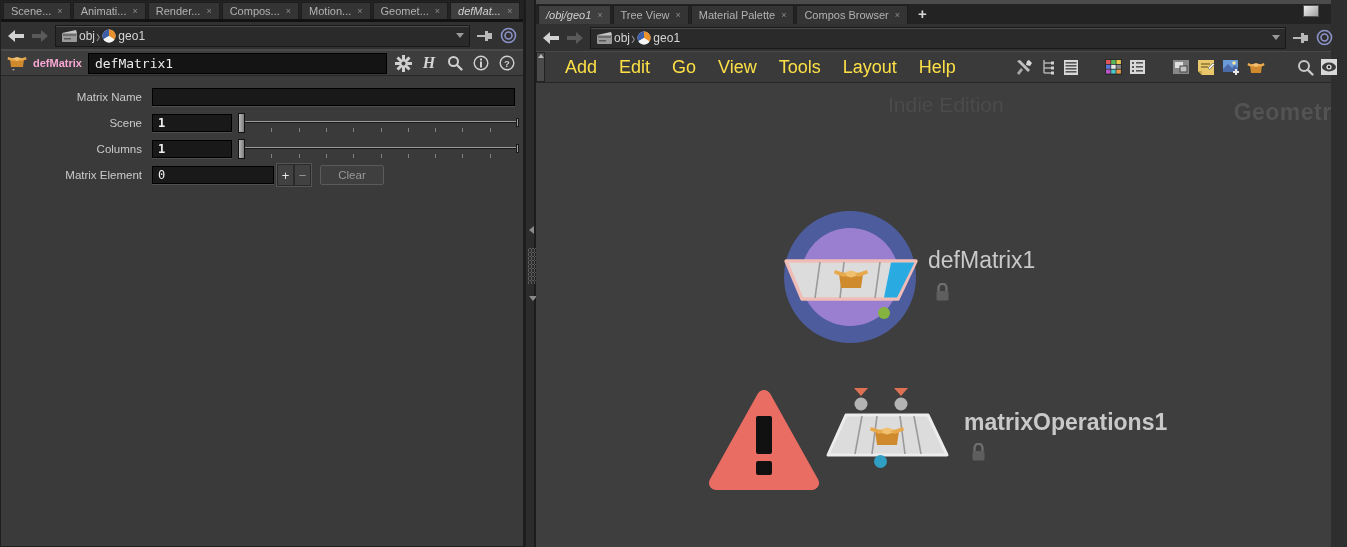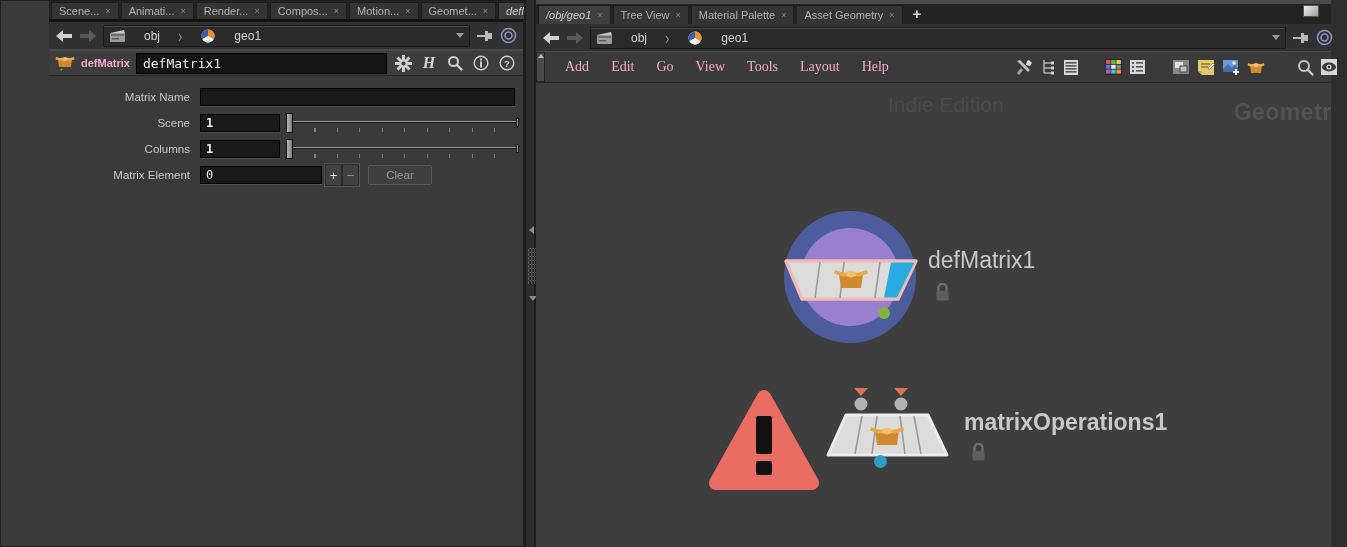--- a/index.html
+++ b/index.html
@@ -1,36 +1,36 @@
 <!DOCTYPE html>
 <html><head>
 <meta charset="utf-8">
 <style>
   * { margin:0; padding:0; box-sizing:border-box; }
   html,body { width:1347px; height:547px; overflow:hidden; }
   body { background:#2e2e2e; font-family:"Liberation Sans", sans-serif; color:#c8c8c8; position:relative; }
   .pane { position:absolute; top:0; bottom:0; }
 
   
-  #left-pane { left:0; width:524px; background:#3a3a3a; border:1px solid #1f1f1f;padding-left:48px; }
+  #left-pane { left:0; width:524px; background:#3a3a3a; border:1px solid #1f1f1f; }
   .tabbar { height:18px; background:#232323; display:flex; align-items:stretch; padding-left:2px; }
   .tab { display:flex; align-items:center; gap:6px; background:#343434; color:#b2b2b2; font-size:11px;
          padding:0 7px; margin-right:2px; margin-top:1px; border:1px solid #1d1d1d; border-bottom:none; cursor:default; }
   .tab.active { background:#3f3f3f; color:#cfcfcf; font-style:italic; }
   .tab .close { font-size:9px; color:#8a8a8a; line-height:1; }
   .tab-tools { display:flex; align-items:center; gap:8px; padding:0 8px; }
   .tab-add { color:#d8d8d8; font-size:15px; font-weight:bold; line-height:14px; }
   .pane-square { width:15px; height:11px; background:linear-gradient(135deg,#e0e0e0 0%,#9a9a9a 100%); border:1px solid #666; }
   .tri-down { width:0; height:0; border-left:4px solid transparent; border-right:4px solid transparent; border-top:5px solid #9a9a9a; }
   .blackline { height:3px; background:#121212; }
 
   .pathbar { height:27px; background:#313131; display:flex; align-items:center; padding:0 6px; gap:6px; }
   .navarrow { width:18px; height:14px; }
   .crumbfield { flex:1; height:22px; background:#2a2a2a; border:1px solid #191919; box-shadow:0 1px 0 #4a4a4a inset;
-                display:flex; align-items:center; padding:0 5px; gap:18px; }
+                display:flex; align-items:center; padding:0 5px; gap:1px; }
   .crumbfield .sep { color:#8a8a8a; font-size:13px; transform:scaleY(1.4); }
   .crumb { font-size:12px; color:#d5d5d5; }
   .crumb-dd { margin-left:auto; }
 
   .nodeheader { height:27px; background:#3d3d3d; border-top:2px solid #4a4a4a; border-bottom:1px solid #262626;
                 display:flex; align-items:center; padding:0 6px; gap:6px; }
   .nodetype-label { font-size:11px; font-weight:bold; color:#f9a8d4; }
   .name-input { flex:1; height:21px; background:#141414; border:1px solid #000; color:#ececec;
                 font-family:"DejaVu Sans Mono", monospace; font-size:13px; padding:0 6px; }
   .hicon { display:flex; align-items:flex-end; }
@@ -70,21 +70,21 @@
                  border-left:4px solid transparent; border-right:4px solid transparent; border-top:5px solid #8a8a8a; }
 
   
   #right-pane { left:536px; right:16px; background:#3e3e3e; display:flex; flex-direction:column; }
   .r-topstrip { height:4px; background:#4b4b4b; position:relative; }
   #right-pane .tabbar { height:20px; position:relative; }
   .maximize-sq { position:absolute; right:12px; top:1px; width:16px; height:12px;
                  background:linear-gradient(135deg,#efefef,#9f9f9f); border:1px solid #555; }
   .menubar { height:32px; background:#3a3a3a; border-top:1px solid #4a4a4a; border-bottom:1px solid #262626;
              display:flex; align-items:center; gap:0; padding-left:10px; position:relative; }
-  .menu-item { font-size:14px; color:#f9a8d4; padding:0 11px;font-family:Liberation Serif, serif; }
+  .menu-item { font-size:18px; color:#fde047; padding:0 11px; }
   .menu-scrollnub { position:absolute; left:0; top:0; width:9px; height:30px; background:#4a4a4a; border:1px solid #222; }
   .menu-scrollnub:before { content:""; position:absolute; left:1px; top:1px; border-left:3px solid transparent;
              border-right:3px solid transparent; border-bottom:4px solid #bbb; }
   .mb-icons { margin-left:auto; display:flex; align-items:center; gap:7px; padding-right:0; }
   .mb-gap { width:12px; }
 
   #network { flex:1; position:relative; background:#3e3e3e; overflow:hidden; }
   .watermark { position:absolute; left:352px; top:10px; font-size:21px; color:#4b4b4b; }
   .pane-type-label { position:absolute; right:-14px; top:16px; font-size:23px; font-weight:bold; color:#535353; letter-spacing:.5px; }
 
@@ -273,21 +273,21 @@
       </div>
     <div class="tab">
         <span>Tree View</span>
         <span class="close">×</span>
       </div>
     <div class="tab">
         <span>Material Palette</span>
         <span class="close">×</span>
       </div>
     <div class="tab">
-        <span>Asset Geometry</span>
+        <span>Compos Browser</span>
         <span class="close">×</span>
       </div>
     <div class="tab-tools">
       <span class="tab-add">+</span>
     </div>
     <span class="maximize-sq"></span>
   </div>
 
   <div class="pathbar">
     <svg class="navarrow" viewBox="0 0 18 14">

